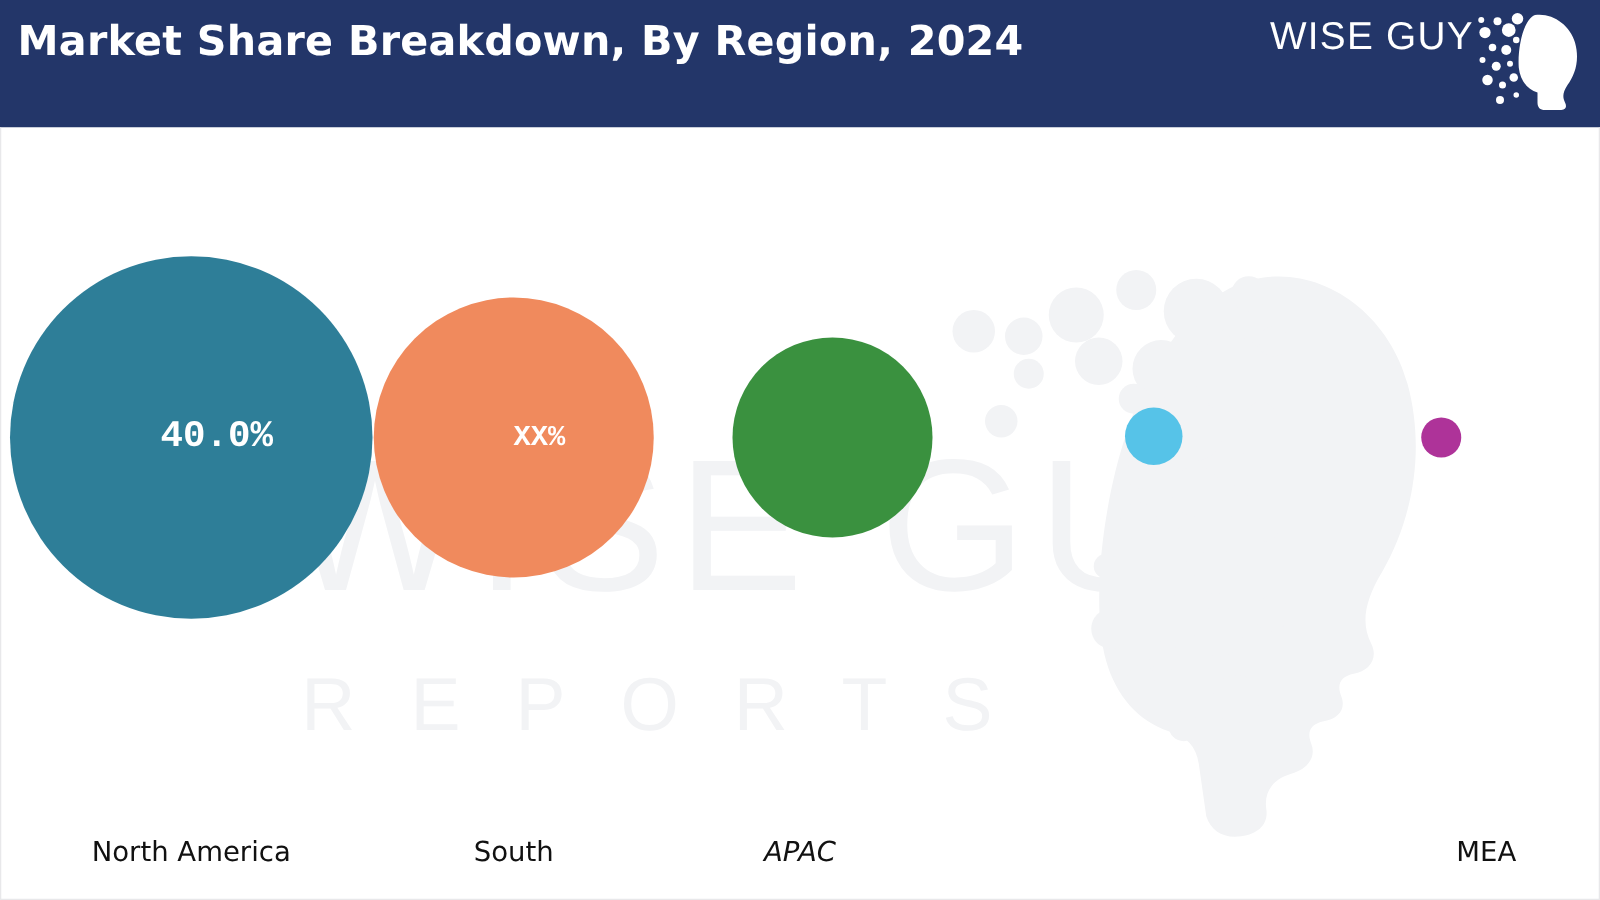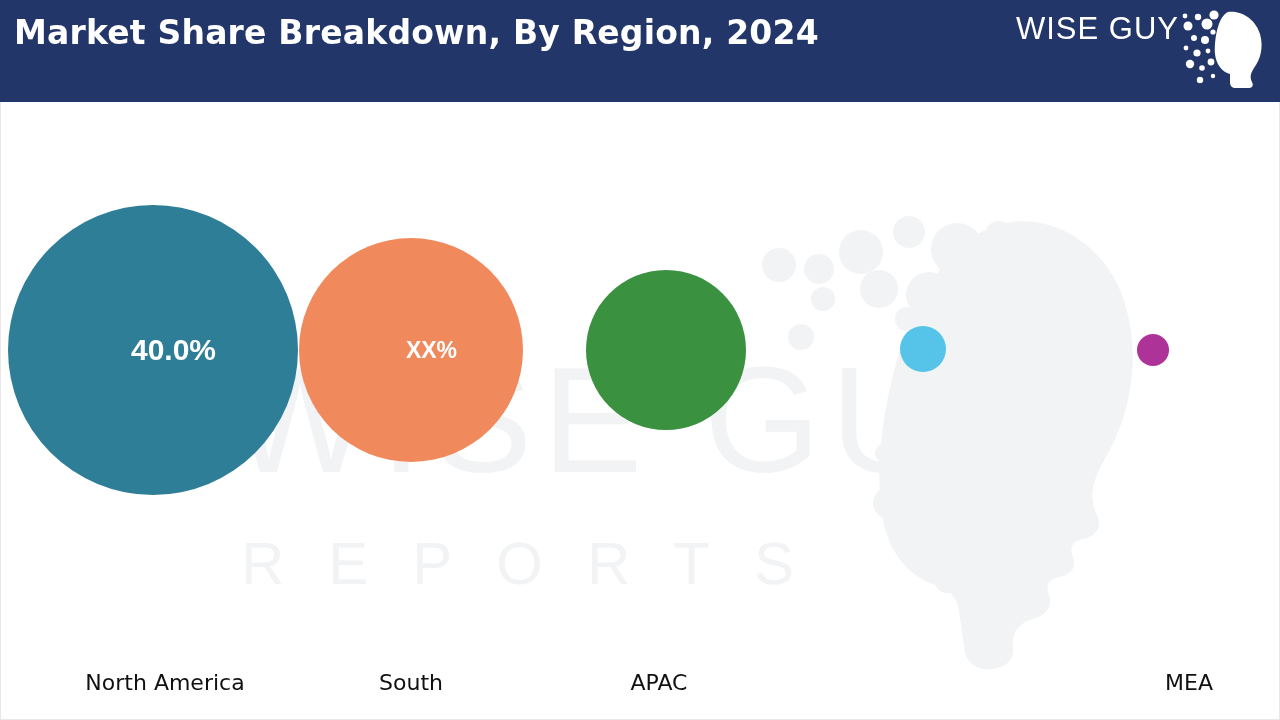--- a/index.html
+++ b/index.html
@@ -138,21 +138,21 @@
   .bubble {
     position: absolute;
     border-radius: 50%;
     display: flex;
     align-items: center;
     justify-content: center;
   }
   .bubble-label {
     color: #ffffff;
     font-weight: bold;
-    font-family: Liberation Sans, sans-serif;
+    font-family: Liberation Mono, monospace;
     white-space: nowrap;
     margin-left: 41px;
   }
 
   
   .cat-label {
     position: absolute;
     top: 568px;
     font-size: 22px;
     color: #111111;
@@ -253,19 +253,19 @@
     <div class="bubble" style="width: 160px; height: 160px; left: 585px; top: 168px; background: rgb(58, 145, 63);">
       <span class="bubble-label" style="font-size: 18px;"></span>
     </div>
     <div class="bubble" style="width: 46px; height: 46px; left: 899px; top: 224px; background: rgb(86, 195, 232);">
       <span class="bubble-label" style="font-size: 12px;"></span>
     </div>
     <div class="bubble" style="width: 32px; height: 32px; left: 1136px; top: 232px; background: rgb(174, 51, 153);">
       <span class="bubble-label" style="font-size: 10px;"></span>
     </div>
 
-    <div class="cat-label" style="left: 164px;">North America</div>
+    <div class="cat-label" style="left: 152px;">North America</div>
     <div class="cat-label" style="left: 410px;">South</div>
-    <div class="cat-label" style="left: 658px;">APAC</div>
+    <div class="cat-label" style="left: 639px; font-style: italic;">APAC</div>
     <div class="cat-label" style="left: 1188px;">MEA</div>
 
   </div>
 </div>
 
 </body></html>

